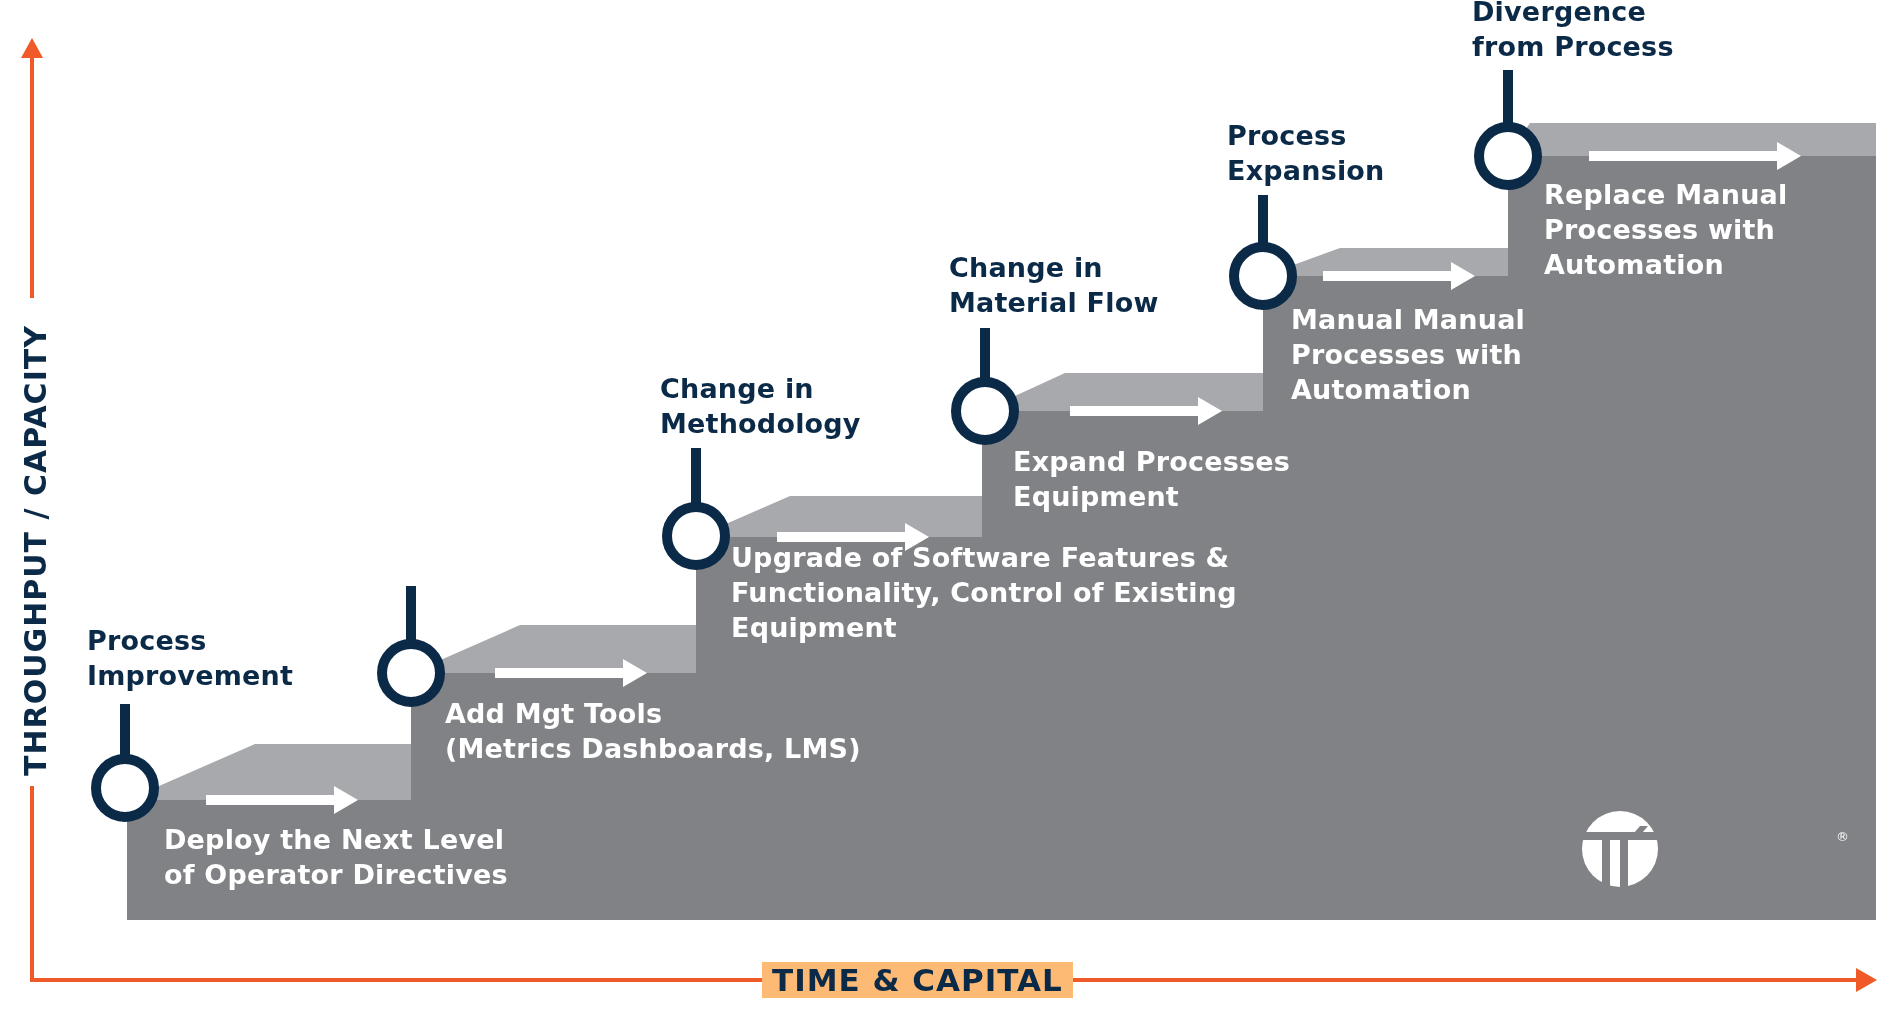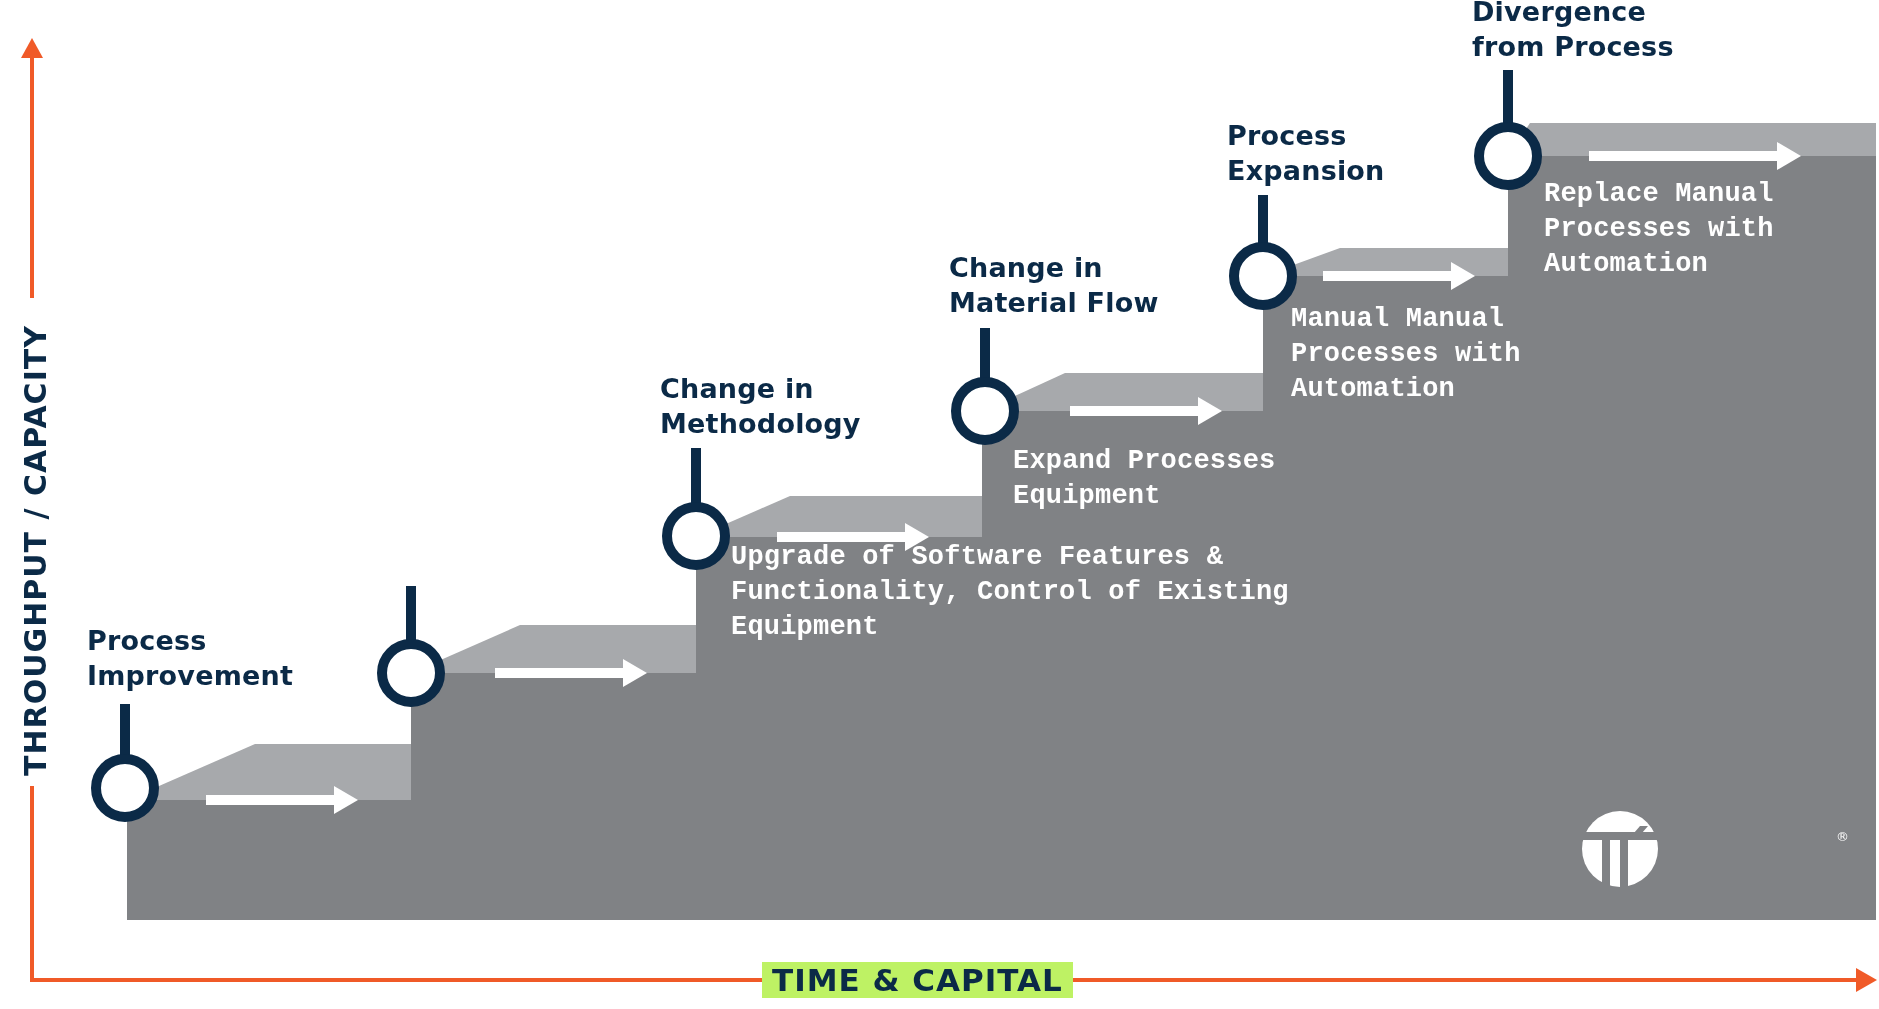--- a/index.html
+++ b/index.html
@@ -1,24 +1,24 @@
 <!DOCTYPE html>
 <html><head>
 <meta charset="utf-8">
 <style>
   html, body { margin: 0; padding: 0; background: #ffffff; }
   body { width: 1879px; height: 1009px; position: relative; overflow: hidden;
          font-family: "DejaVu Sans", "Liberation Sans", sans-serif; }
   #stage { position: absolute; left: 0; top: 0; width: 1879px; height: 1009px; }
   .lbl { position: absolute; font-weight: bold; line-height: 35px; white-space: pre; letter-spacing: 0.2px; }
   .milestone { color: #0b2a47; font-size: 27px; }
-  .action { color: #ffffff; font-size: 27px; font-family: Liberation Mono, monospace; }
+  .action { color: #ffffff; font-size: 27px; }
   .axis-y-label { position: absolute; color: #0b2a47; font-weight: bold; font-size: 30px;
                   transform-origin: 0 0; transform: rotate(-90deg); white-space: nowrap; letter-spacing: 1px; }
-  .axis-x-label { position: absolute; color: #0b2a47; font-weight: bold; font-size: 31px; white-space: nowrap; letter-spacing: 1px; background: #bef264; padding: 0 10px; }
+  .axis-x-label { position: absolute; color: #0b2a47; font-weight: bold; font-size: 31px; white-space: nowrap; letter-spacing: 1px; background: #fdba74; padding: 0 10px; }
   .logo-text { position: absolute; color: #ffffff; font-weight: bold; font-size: 60px; letter-spacing: 2px; }
   .reg { position: absolute; color: #ffffff; font-size: 13px; }
 </style>
 </head>
 <body>
 
 <div id="stage">
   <svg width="1879" height="1009" viewBox="0 0 1879 1009" style="position:absolute;left:0;top:0">
 
     <g fill="#a7a9ac">
@@ -112,20 +112,24 @@
 Improvement</div>
   <div class="lbl milestone" style="left:660px; top:371px;">Change in
 Methodology</div>
   <div class="lbl milestone" style="left:949px; top:250px;">Change in
 Material Flow</div>
   <div class="lbl milestone" style="left:1227px; top:118px;">Process
 Expansion</div>
   <div class="lbl milestone" style="left:1472px; top:-6px;">Divergence
 from Process</div>
 
+  <div class="lbl action" style="left:164px; top:822px;">Deploy the Next Level
+of Operator Directives</div>
+  <div class="lbl action" style="left:445px; top:696px;">Add Mgt Tools
+(Metrics Dashboards, LMS)</div>
   <div class="lbl action" style="left:731px; top:540px;">Upgrade of Software Features &amp;
 Functionality, Control of Existing
 Equipment</div>
   <div class="lbl action" style="left:1013px; top:444px;">Expand Processes
 Equipment</div>
   <div class="lbl action" style="left:1291px; top:302px;">Manual Manual
 Processes with
 Automation</div>
   <div class="lbl action" style="left:1544px; top:177px;">Replace Manual
 Processes with

